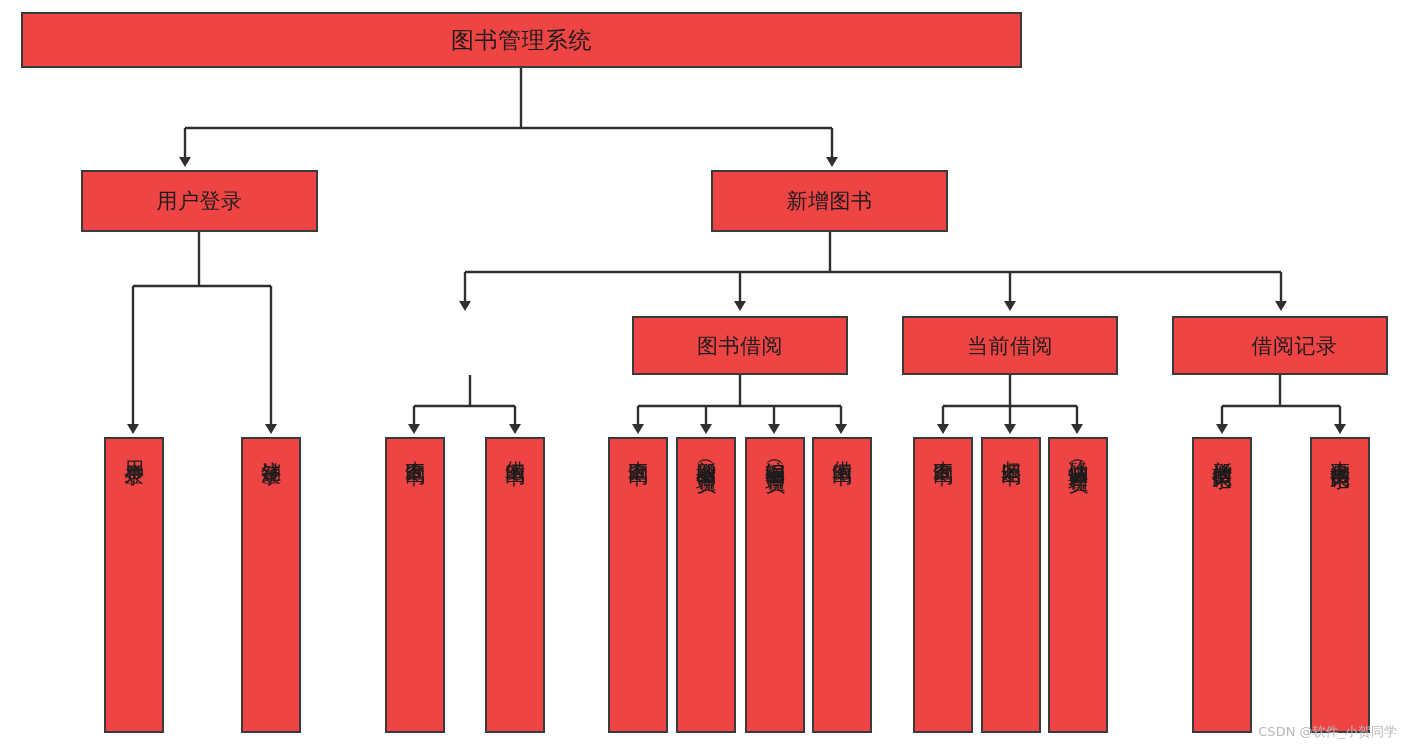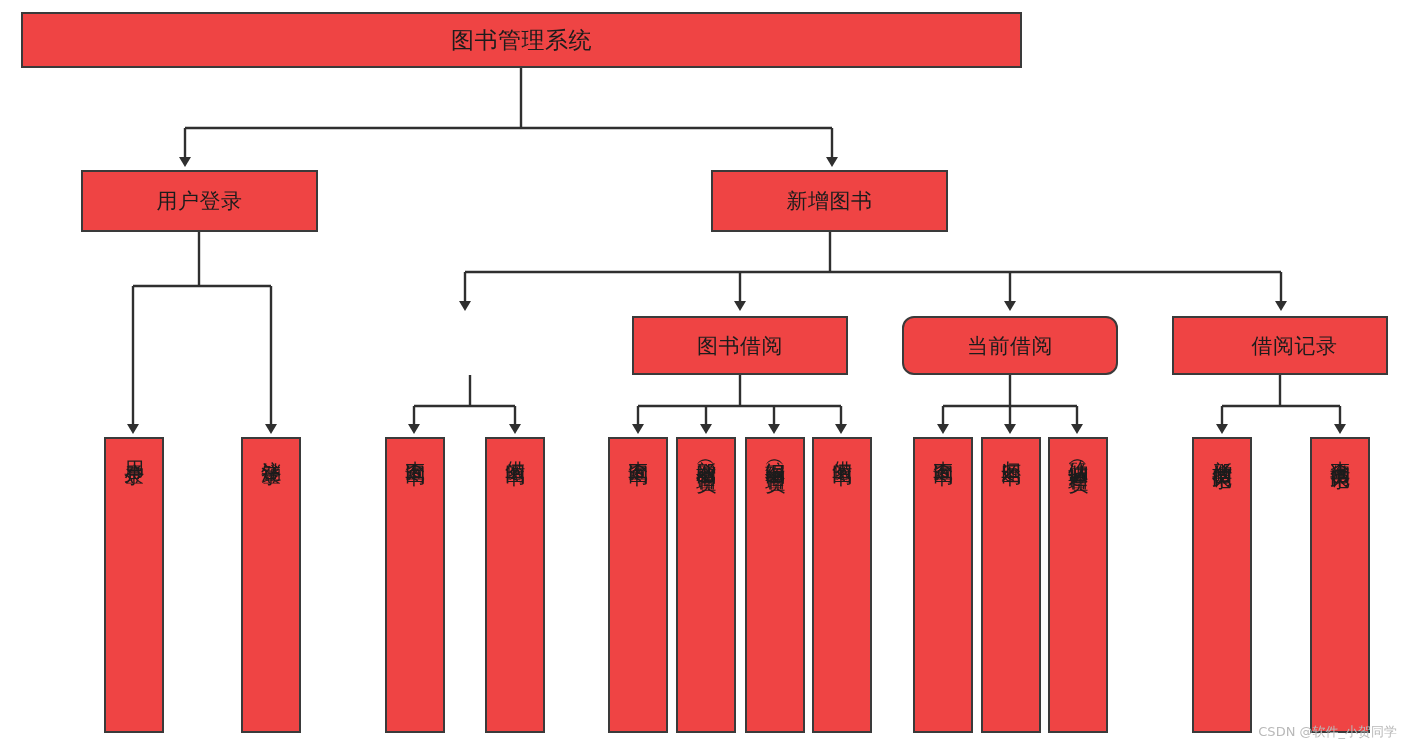--- a/index.html
+++ b/index.html
@@ -137,21 +137,21 @@
 
   <div class="node branch" style="left:711px; top:170px; width:237px; height:62px;">
     <span class="lbl">新增图书</span>
   </div>
 
 
   <div class="node branch" style="left:632px; top:316px; width:216px; height:59px;">
     <span class="lbl">图书借阅</span>
   </div>
 
-  <div class="node branch" style="left:902px; top:316px; width:216px; height:59px;border-radius:12px;">
+  <div class="node branch" style="left:902px; top:316px; width:216px; height:59px;">
     <span class="lbl">当前借阅</span>
   </div>
 
   <div class="node branch" style="left:1172px; top:316px; width:216px; height:59px;padding-left:29px;">
     <span class="lbl">借阅记录</span>
   </div>
 
   <div class="node leaf" style="left:104px; top:437px; width:60px; height:296px;">
     <span class="lbl">用户登录</span>
   </div>

